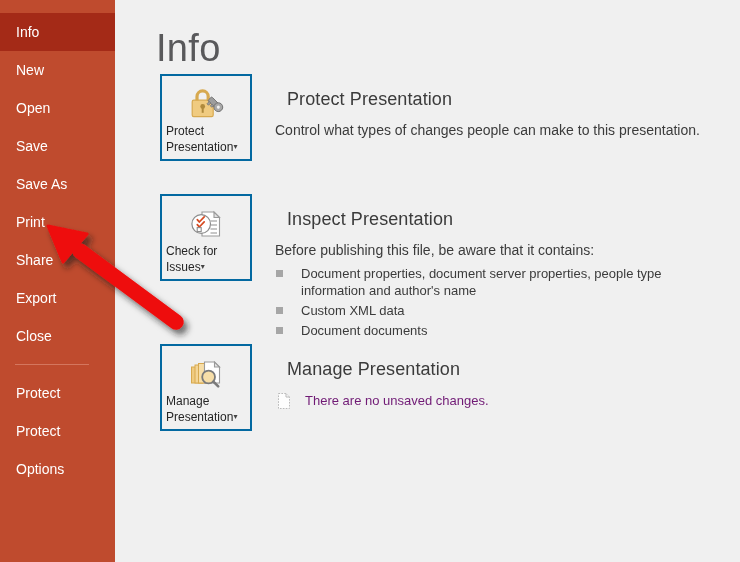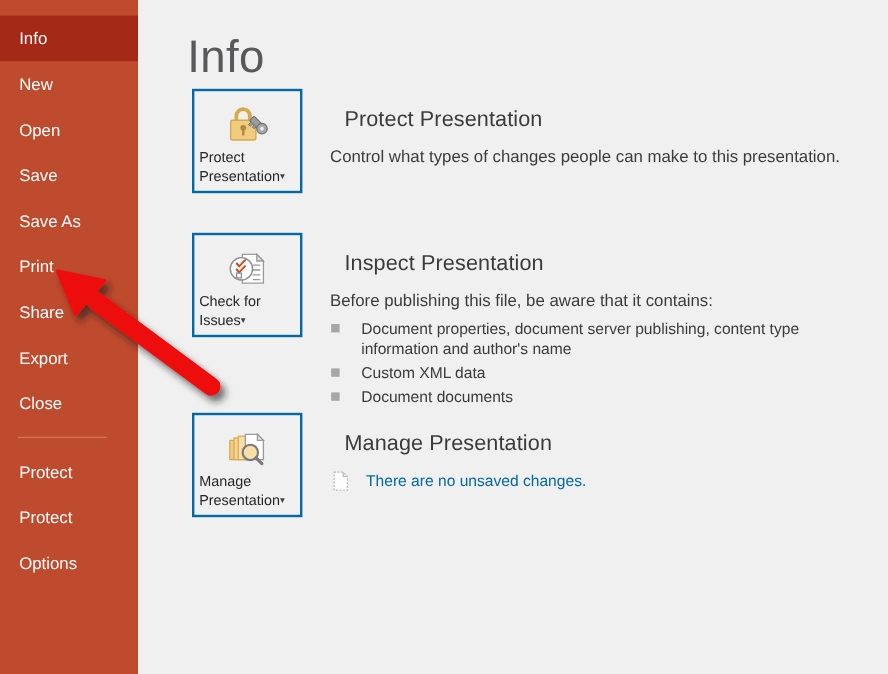--- a/index.html
+++ b/index.html
@@ -128,21 +128,21 @@
   .bullet-list li .bullet-square {
     position: absolute;
     left: 1px;
     top: 5px;
     width: 7px;
     height: 7px;
     background: #a6a6a6;
   }
   .status-line {
     font-size: 13px;
-    color: #0369a1;
+    color: #701a75;
     margin: 8px 0 0 0;
     position: relative;
     padding-left: 30px;
     line-height: 18px;
   }
   .status-line .doc-mini {
     position: absolute;
     left: 1px;
     top: 0px;
   }
@@ -256,21 +256,21 @@
         <span>Check for</span><br>
         <span>Issues</span><span class="caret">▾</span>
       </div>
     </div>
     <div class="section-body" style="top:3px;">
       <h2 class="section-heading">Inspect Presentation</h2>
       <p class="section-desc">Before publishing this file, be aware that it contains:</p>
       <ul class="bullet-list">
         <li>
           <span class="bullet-square"></span>
-          <span>Document properties, document server publishing, content type information and author's name</span>
+          <span>Document properties, document server properties, people type information and author's name</span>
         </li>
         <li>
           <span class="bullet-square"></span>
           <span>Custom XML data</span>
         </li>
         <li>
           <span class="bullet-square"></span>
           <span>Document documents</span>
         </li>
       </ul>

